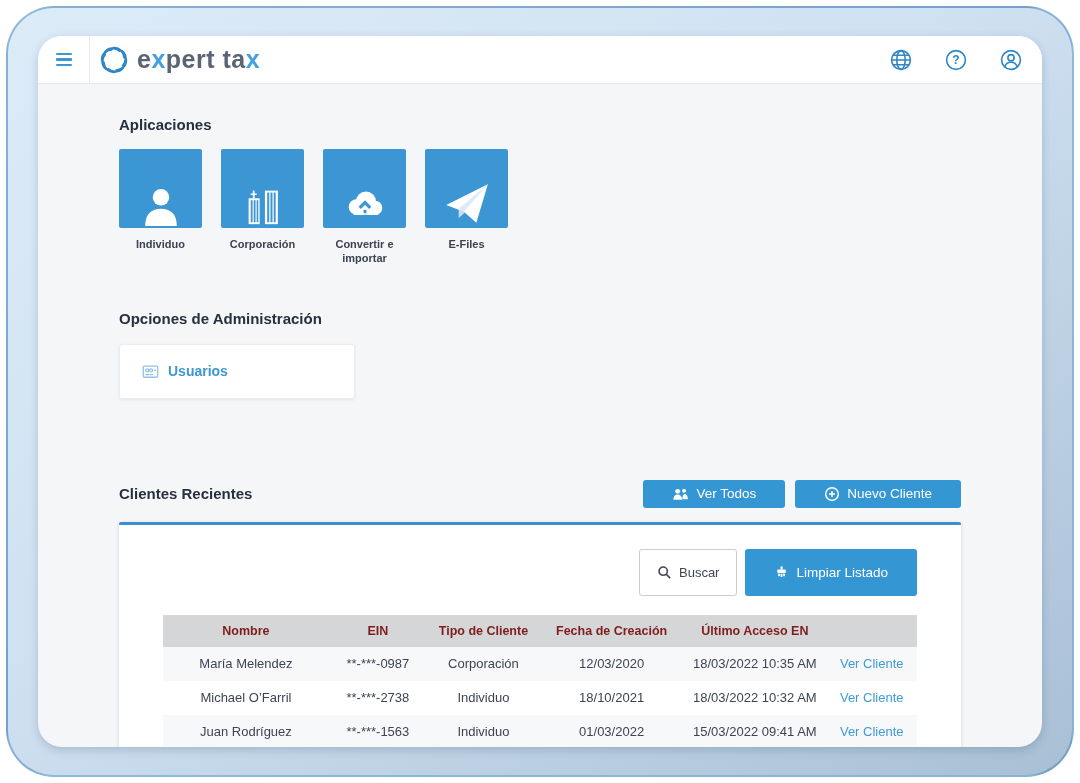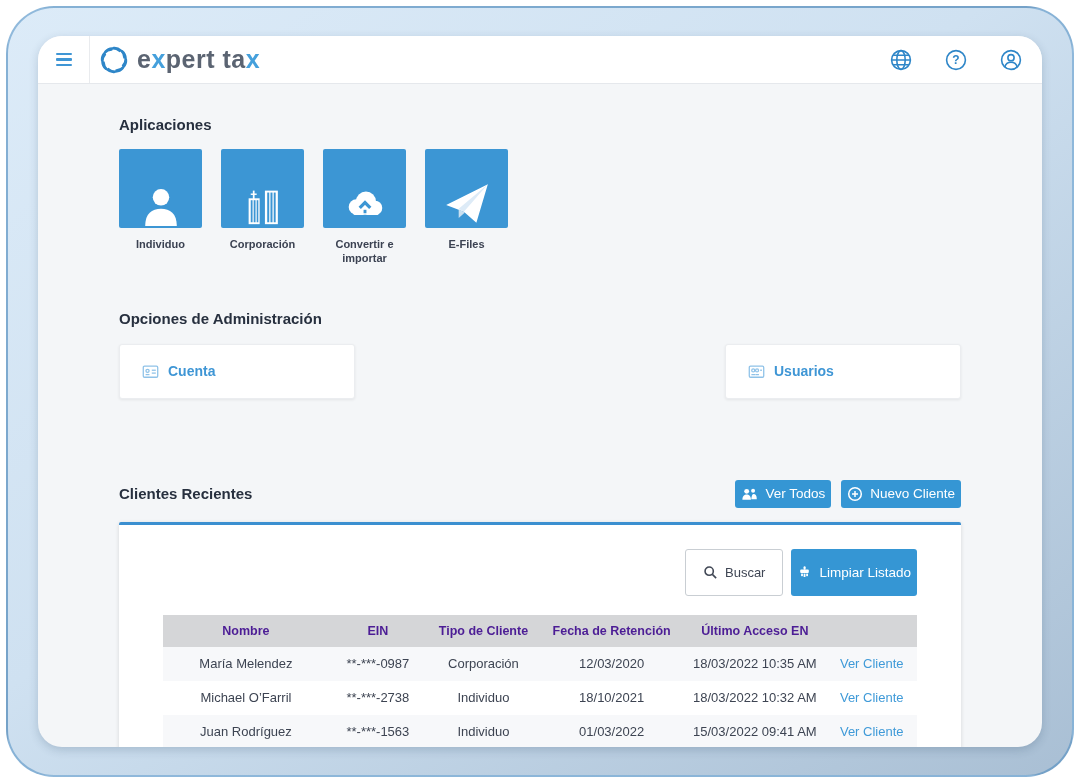--- a/index.html
+++ b/index.html
@@ -39,33 +39,33 @@
   .admin-cards { display:flex; justify-content:space-between; margin-top:17px; }
   .admin-card {
     width:236px; height:55px; background:#ffffff; border:1px solid #ebedf0; border-radius:3px;
     box-shadow:0 1px 3px rgba(0,0,0,0.07); display:flex; align-items:center; padding-left:22px; gap:9px; cursor:pointer;
   }
   .admin-card .lbl { font-size:14px; font-weight:600; color:#3f96d5; }
   .clients-head { margin-top:81px; display:flex; align-items:center; }
   .clients-head .btns { margin-left:auto; display:flex; gap:10px; }
   .btn-blue {
     display:flex; align-items:center; gap:7px; background:#3596d4; color:#ffffff;
-    border:none; border-radius:3px; font-size:13.5px; font-family:inherit; padding:6px 6px; cursor:pointer;
+    border:none; border-radius:3px; font-size:13.5px; font-family:inherit; padding:6px 29px; cursor:pointer;
   }
   .clients-card {
     margin-top:14px; background:#ffffff; border-top:3px solid #3b8fd0; border-radius:2px;
     box-shadow:0 1px 4px rgba(0,0,0,0.13); padding:24px 44px 31px;
   }
   .toolbar { display:flex; justify-content:flex-end; gap:8px; }
   .btn-white {
     display:flex; align-items:center; gap:7px; background:#ffffff; color:#3f4654;
     border:1px solid #c9ced3; border-radius:3px; font-size:13px; font-family:inherit; padding:15px 17px; cursor:pointer;
   }
   table { margin-top:19px; width:100%; border-collapse:collapse; table-layout:fixed; }
-  th { background:#d5d6d8; color:#4c1d95; font-size:12.5px; font-weight:600; height:32px; text-align:center; }
+  th { background:#d5d6d8; color:#7f1d1d; font-size:12.5px; font-weight:600; height:32px; text-align:center; }
   td { height:34px; font-size:13px; color:#3d4452; text-align:center; }
   tbody tr:nth-child(odd) { background:#f7f8fa; }
   tbody tr:nth-child(even) { background:#ffffff; }
   .link { color:#3f9ad8; cursor:pointer; text-decoration:none; }
   col.c-nombre{width:22%} col.c-ein{width:13%} col.c-tipo{width:15%} col.c-fecha{width:19%} col.c-ultimo{width:19%} col.c-accion{width:12%}
 </style>
 </head>
 <body>
 
 <div class="frame"></div>
@@ -171,30 +171,20 @@
         <div class="tile-label">E-Files</div>
       </div>
     </div>
 
     <div class="section-title t-admin">Opciones de Administración</div>
 
     <div class="admin-cards">
       <div class="admin-card">
         <svg width="17" height="17" viewBox="0 0 16 16" fill="none" stroke="#8fc2e8" stroke-width="1.2">
           <rect x="1.2" y="3" width="13.6" height="10.4" rx="1.2"></rect>
-          <circle cx="5.2" cy="7.4" r="1.5"></circle>
-          <path d="M3.4 10.9 h3.6"></path>
-          <line x1="9.2" y1="6.8" x2="13" y2="6.8"></line>
-          <line x1="9.2" y1="9.5" x2="13" y2="9.5"></line>
-        </svg>
-        <span class="lbl">Cuenta</span>
-      </div>
-      <div class="admin-card">
-        <svg width="17" height="17" viewBox="0 0 16 16" fill="none" stroke="#8fc2e8" stroke-width="1.2">
-          <rect x="1.2" y="3" width="13.6" height="10.4" rx="1.2"></rect>
           <circle cx="4.9" cy="7" r="1.4"></circle>
           <circle cx="8.5" cy="7" r="1.4"></circle>
           <path d="M3.2 10.9 h3.4 M6.9 10.9 h3.4"></path>
           <line x1="11.4" y1="6.8" x2="13.2" y2="6.8"></line>
         </svg>
         <span class="lbl">Usuarios</span>
       </div>
     </div>
 
     <div class="clients-head">
@@ -248,21 +238,21 @@
             <col class="c-tipo">
             <col class="c-fecha">
             <col class="c-ultimo">
             <col class="c-accion">
         </colgroup>
         <thead>
           <tr>
             <th>Nombre</th>
             <th>EIN</th>
             <th>Tipo de Cliente</th>
-            <th>Fecha de Retención</th>
+            <th>Fecha de Creación</th>
             <th>Último Acceso EN</th>
             <th></th>
           </tr>
         </thead>
         <tbody>
           <tr>
             <td>María Melendez</td>
             <td>**-***-0987</td>
             <td>Corporación</td>
             <td>12/03/2020</td>

